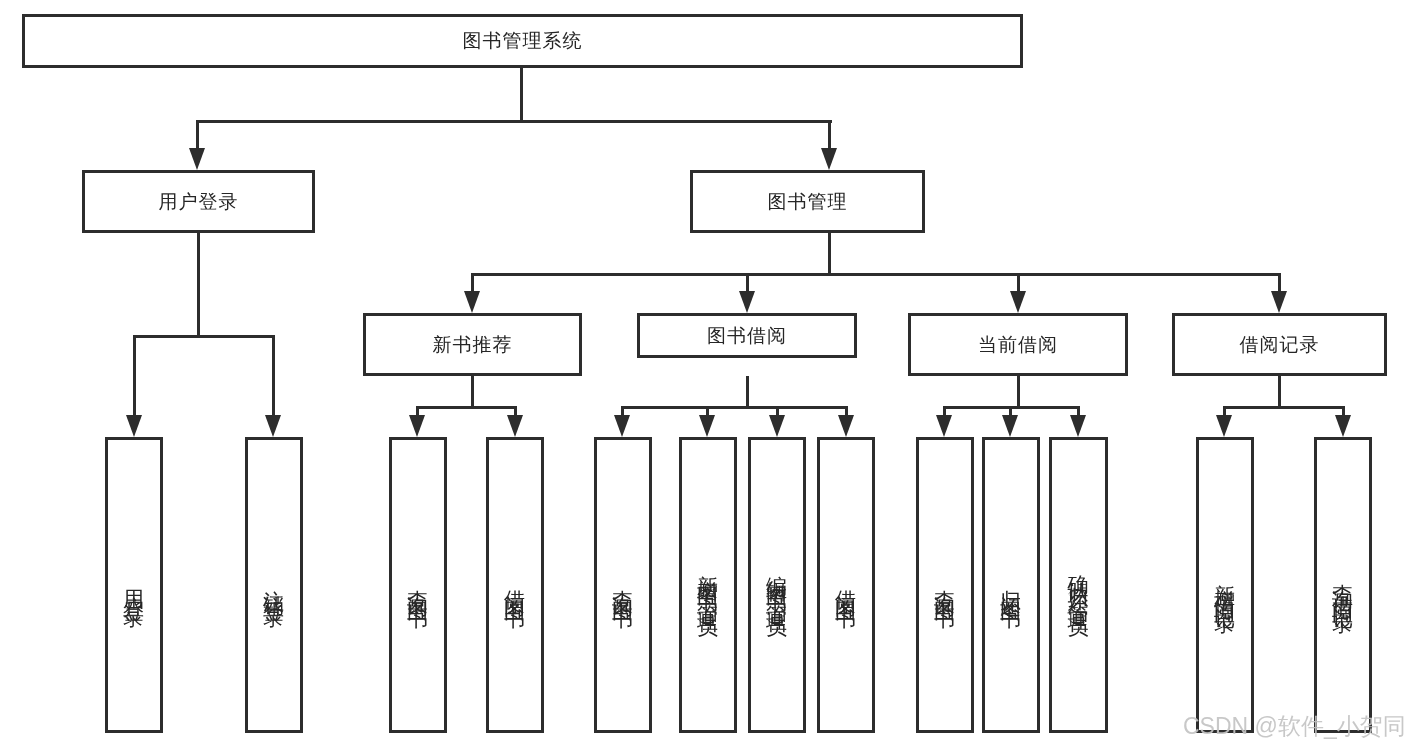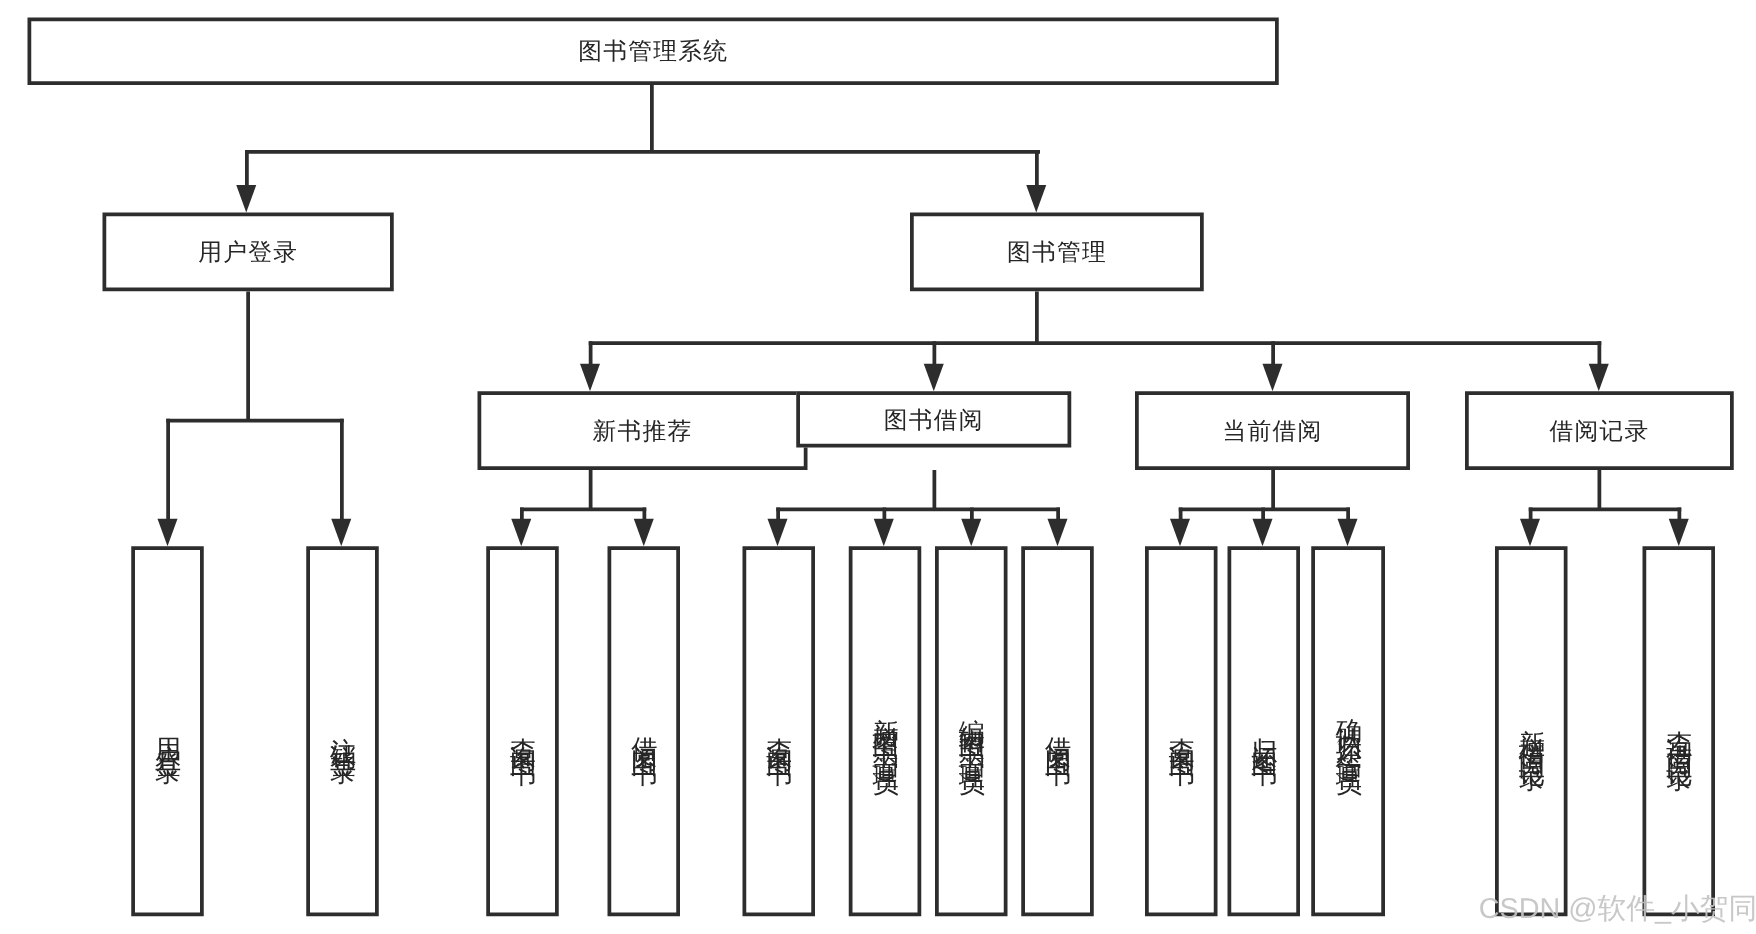--- a/index.html
+++ b/index.html
@@ -48,21 +48,21 @@
   <div class="conn vline" style="left:520px;top:68px;height:53px"></div>
   <div class="conn hline" style="left:196px;top:120px;width:636px"></div>
   <div class="conn vline" style="left:196px;top:120px;height:32px"></div>
   <div class="conn vline" style="left:828px;top:120px;height:32px"></div>
   <div class="arrow" style="left:189px;top:148px"></div>
   <div class="arrow" style="left:821px;top:148px"></div>
 
   <div class="nodebox" style="left:82px;top:170px;width:233px;height:63px">
     <span class="hlabel">用户登录</span>
   </div>
-  <div class="nodebox" style="left:728px;top:170px;width:235px;height:63px">
+  <div class="nodebox" style="left:690px;top:170px;width:235px;height:63px">
     <span class="hlabel">图书管理</span>
   </div>
 
   <div class="conn vline" style="left:197px;top:233px;height:103px"></div>
   <div class="conn hline" style="left:133px;top:335px;width:142px"></div>
   <div class="conn vline" style="left:133px;top:335px;height:84px"></div>
   <div class="conn vline" style="left:272px;top:335px;height:84px"></div>
   <div class="arrow" style="left:126px;top:415px"></div>
   <div class="arrow" style="left:265px;top:415px"></div>
 
@@ -70,21 +70,21 @@
   <div class="conn hline" style="left:471px;top:273px;width:810px"></div>
   <div class="conn vline" style="left:471px;top:273px;height:22px"></div>
   <div class="conn vline" style="left:746px;top:273px;height:22px"></div>
   <div class="conn vline" style="left:1017px;top:273px;height:22px"></div>
   <div class="conn vline" style="left:1278px;top:273px;height:22px"></div>
   <div class="arrow" style="left:464px;top:291px"></div>
   <div class="arrow" style="left:739px;top:291px"></div>
   <div class="arrow" style="left:1010px;top:291px"></div>
   <div class="arrow" style="left:1271px;top:291px"></div>
 
-  <div class="nodebox" style="left:382px;top:313px;width:264px;height:63px">
+  <div class="nodebox" style="left:363px;top:313px;width:219px;height:63px">
     <span class="hlabel">新书推荐</span>
   </div>
   <div class="nodebox" style="left:637px;top:313px;width:220px;height:45px">
     <span class="hlabel">图书借阅</span>
   </div>
   <div class="nodebox" style="left:1172px;top:313px;width:215px;height:63px">
     <span class="hlabel">借阅记录</span>
   </div>
   <div class="nodebox" style="left:908px;top:313px;width:220px;height:63px">
     <span class="hlabel">当前借阅</span>

